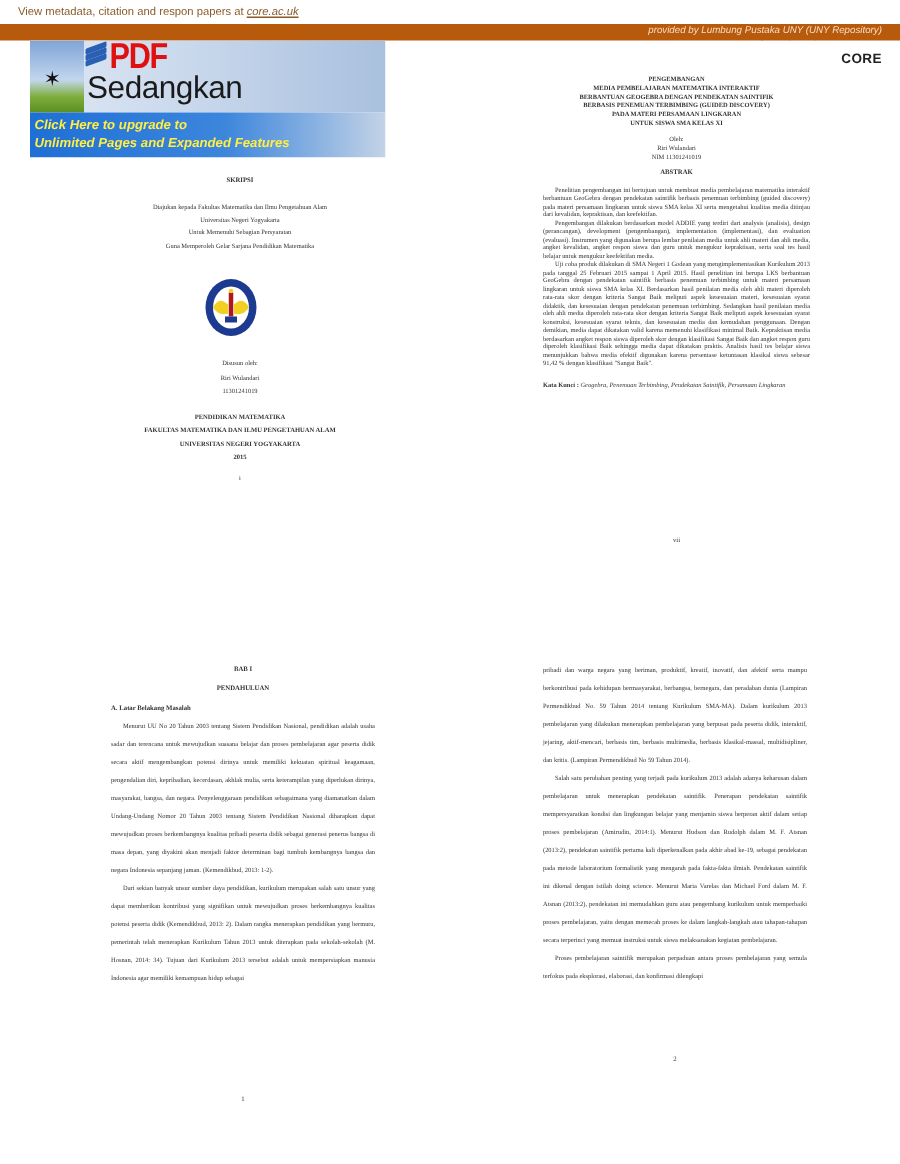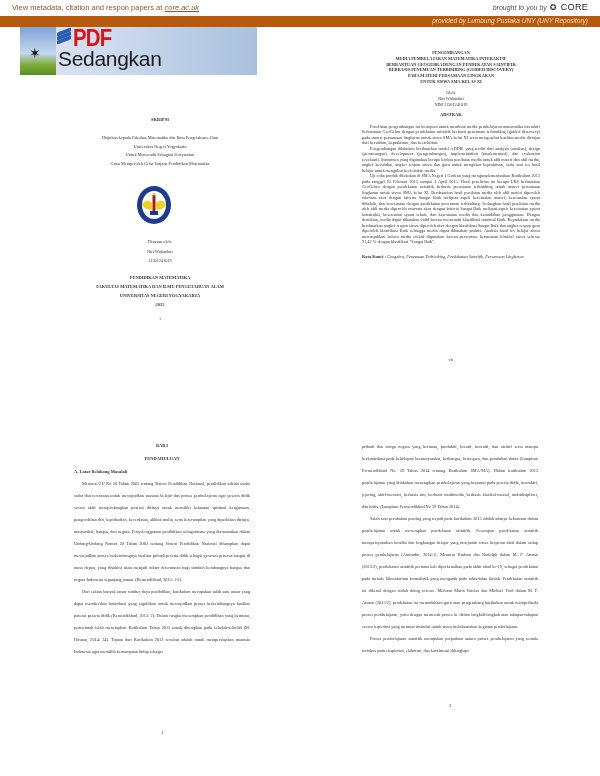--- a/index.html
+++ b/index.html
@@ -3,21 +3,21 @@
 <meta charset="utf-8">
 <style>
   * { box-sizing: border-box; margin: 0; padding: 0; }
   html, body { width: 600px; height: 776px; background: #fff; overflow: hidden; }
   body { font-family: "Liberation Serif", serif; color: #222; position: relative; }
 
   .core-top { position: absolute; left: 0; top: 0; width: 600px; height: 16px; background: #fff; }
   .core-meta { position: absolute; left: 12px; top: 3px; font-family: "Liberation Sans", sans-serif; font-size: 7.5px; color: #8a5a2a; }
   .core-meta a { color: #8a5a2a; text-decoration: underline; font-style: italic; }
   .core-brought { position: absolute; right: 12px; top: 2px; font-family: "Liberation Sans", sans-serif; font-size: 7px; color: #555; font-style: italic; display: flex; align-items: center; gap: 3px; }
-  .core-logo { font-style: normal; font-weight: normal; font-size: 9px; color: #222; letter-spacing: 0.3px; }
+  .core-logo { font-style: normal; font-weight: bold; font-size: 9px; color: #222; letter-spacing: 0.3px; margin-top: 32px; }
   .core-logo-mark { display: inline-block; width: 8px; height: 9px; font-style: normal; font-size: 8px; color: #333; line-height: 9px; }
   .core-bar { position: absolute; left: 0; top: 16px; width: 600px; height: 11px; background: #b85a0c; }
   .core-provided { position: absolute; right: 12px; top: 1px; font-family: "Liberation Sans", sans-serif; font-size: 6.5px; font-style: italic; color: #f6dcc0; }
 
   
   .pdfc { position: absolute; left: 20px; top: 27px; width: 237px; height: 78px; overflow: hidden; }
   .pdfc-top { position: absolute; left: 0; top: 0; width: 237px; height: 48px; background: linear-gradient(90deg, #dfe8f4 0%, #c9d8ec 45%, #a9c0de 100%); }
   .pdfc-photo { position: absolute; left: 0; top: 0; width: 36px; height: 48px; background: linear-gradient(180deg, #7fa4d6 0%, #c3d6ee 55%, #7fae3c 78%, #5a8f22 100%); }
   .pdfc-figure { position: absolute; left: 9px; top: 18px; font-size: 14px; color: #111; font-family: "DejaVu Sans", sans-serif; }
   .pdfc-stack { position: absolute; left: 37px; top: 3px; width: 14px; height: 12px; }
@@ -93,20 +93,24 @@
     <div class="pdfc-photo"></div>
     <div class="pdfc-figure">✶</div>
     <div class="pdfc-stack">
       <span style="top:0"></span>
         <span style="top:4px"></span>
         <span style="top:8px"></span>
     </div>
     <div class="pdfc-pdf">PDF</div>
     <div class="pdfc-complete">Sedangkan</div>
   </div>
+  <div class="pdfc-bottom">
+    <div>Click Here to upgrade to</div>
+    <div>Unlimited Pages and Expanded Features</div>
+  </div>
 </div>
 
 <div class="page p1">
   <div class="p1-skripsi center t-bold">SKRIPSI</div>
   <div class="p1-lines center">
     <div>Diajukan kepada Fakultas Matematika dan Ilmu Pengetahuan Alam</div>
     <div>Universitas Negeri Yogyakarta</div>
     <div>Untuk Memenuhi Sebagian Persyaratan</div>
     <div>Guna Memperoleh Gelar Sarjana Pendidikan Matematika</div>
   </div>

